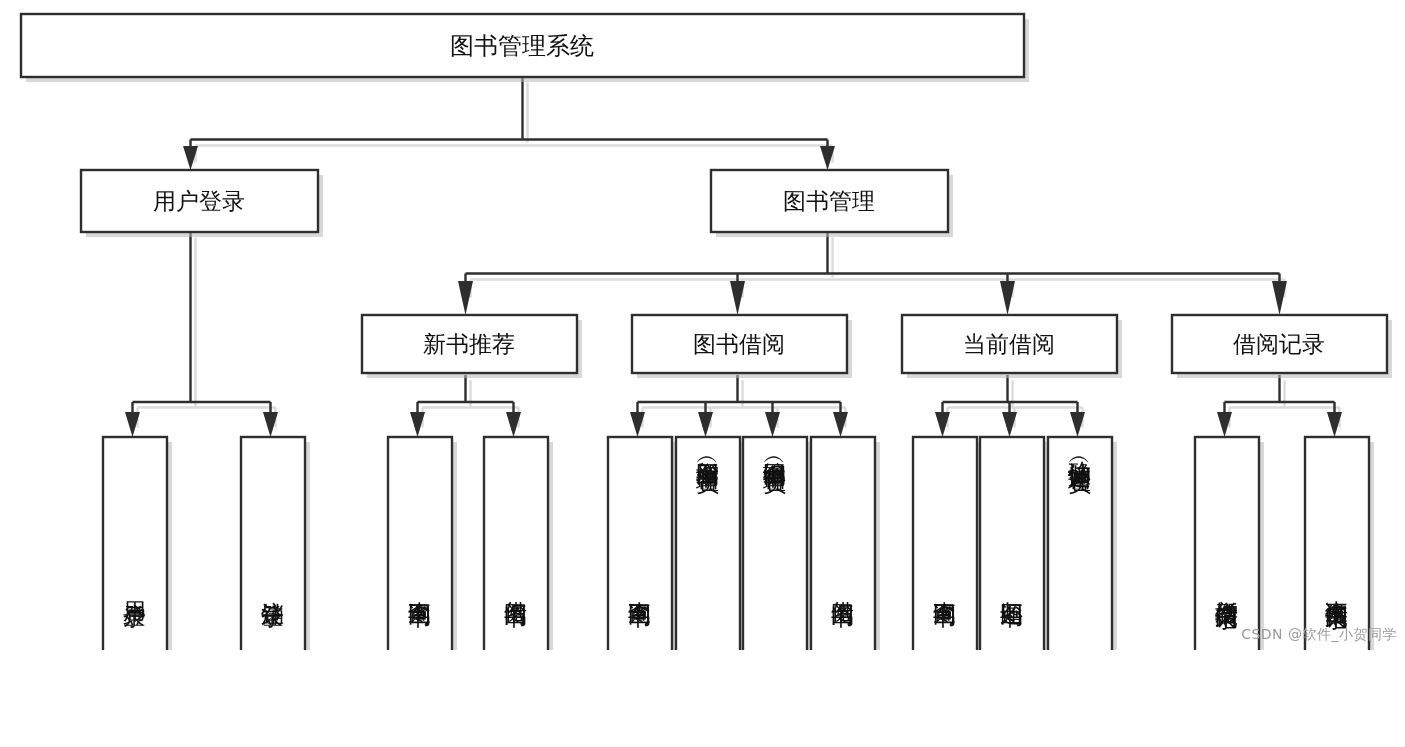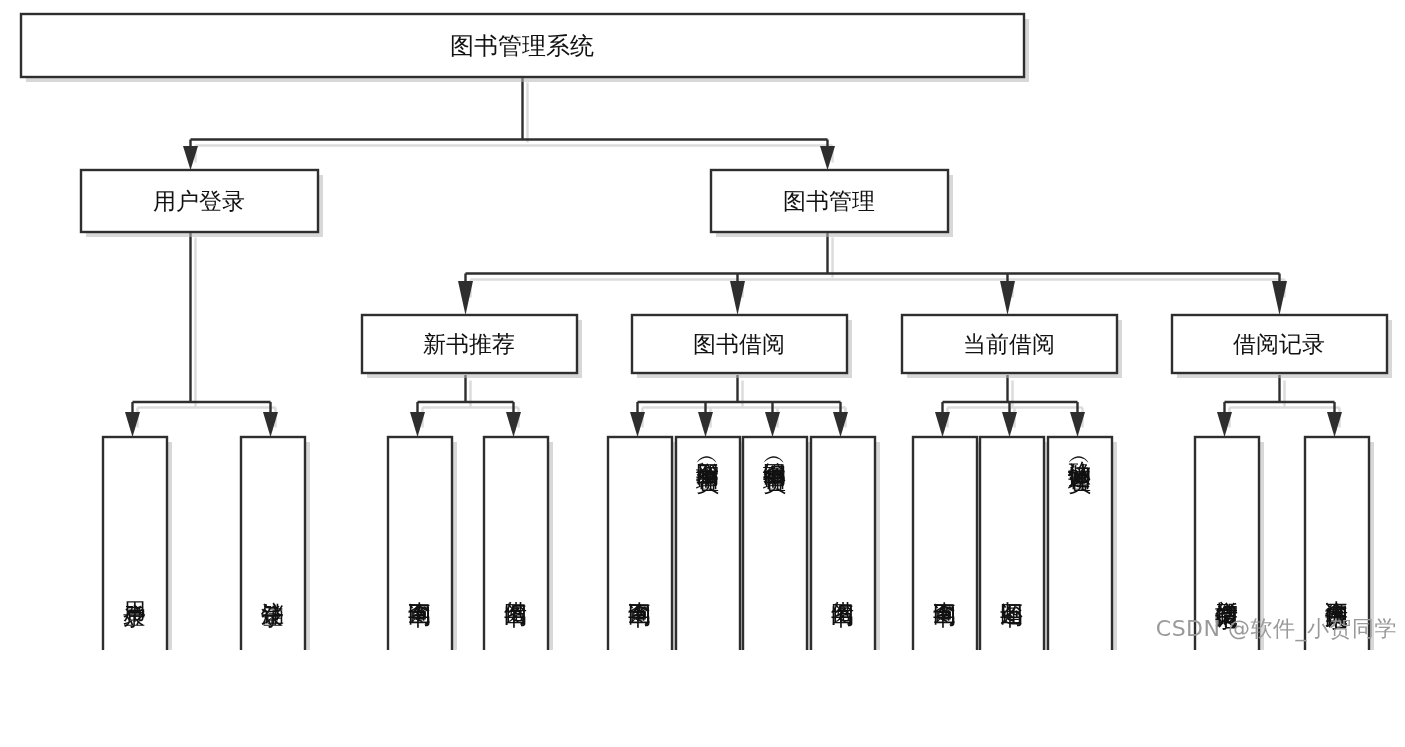--- a/index.html
+++ b/index.html
@@ -80,21 +80,21 @@
     color: #111111;
     letter-spacing: 1.5px;
     white-space: nowrap;
     text-align: center;
   }
   #watermark {
     position: absolute;
     right: 8px;
     bottom: 6px;
     font-family: "DejaVu Sans", "Liberation Sans", sans-serif;
-    font-size: 22px;
+    font-size: 14px;
     color: #9a9a9a;
     letter-spacing: 0.5px;
     white-space: nowrap;
     margin-left: 36px;
   }
 </style>
 </head>
 <body>
 
 <div id="stage">

